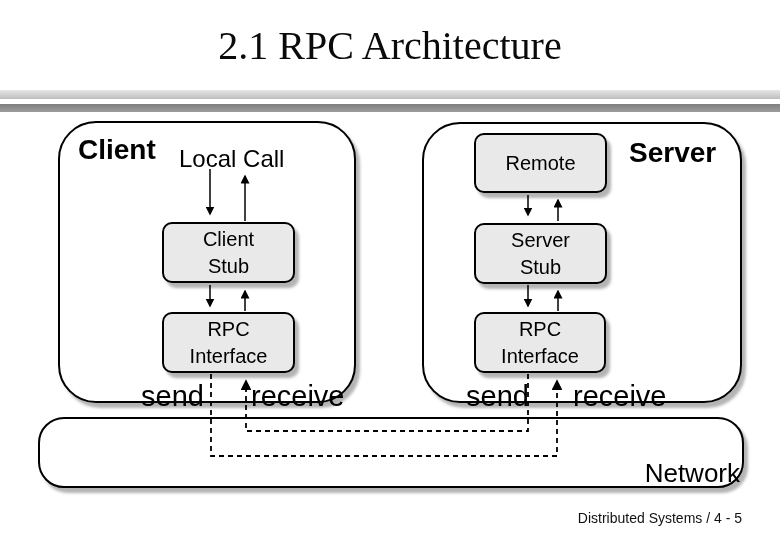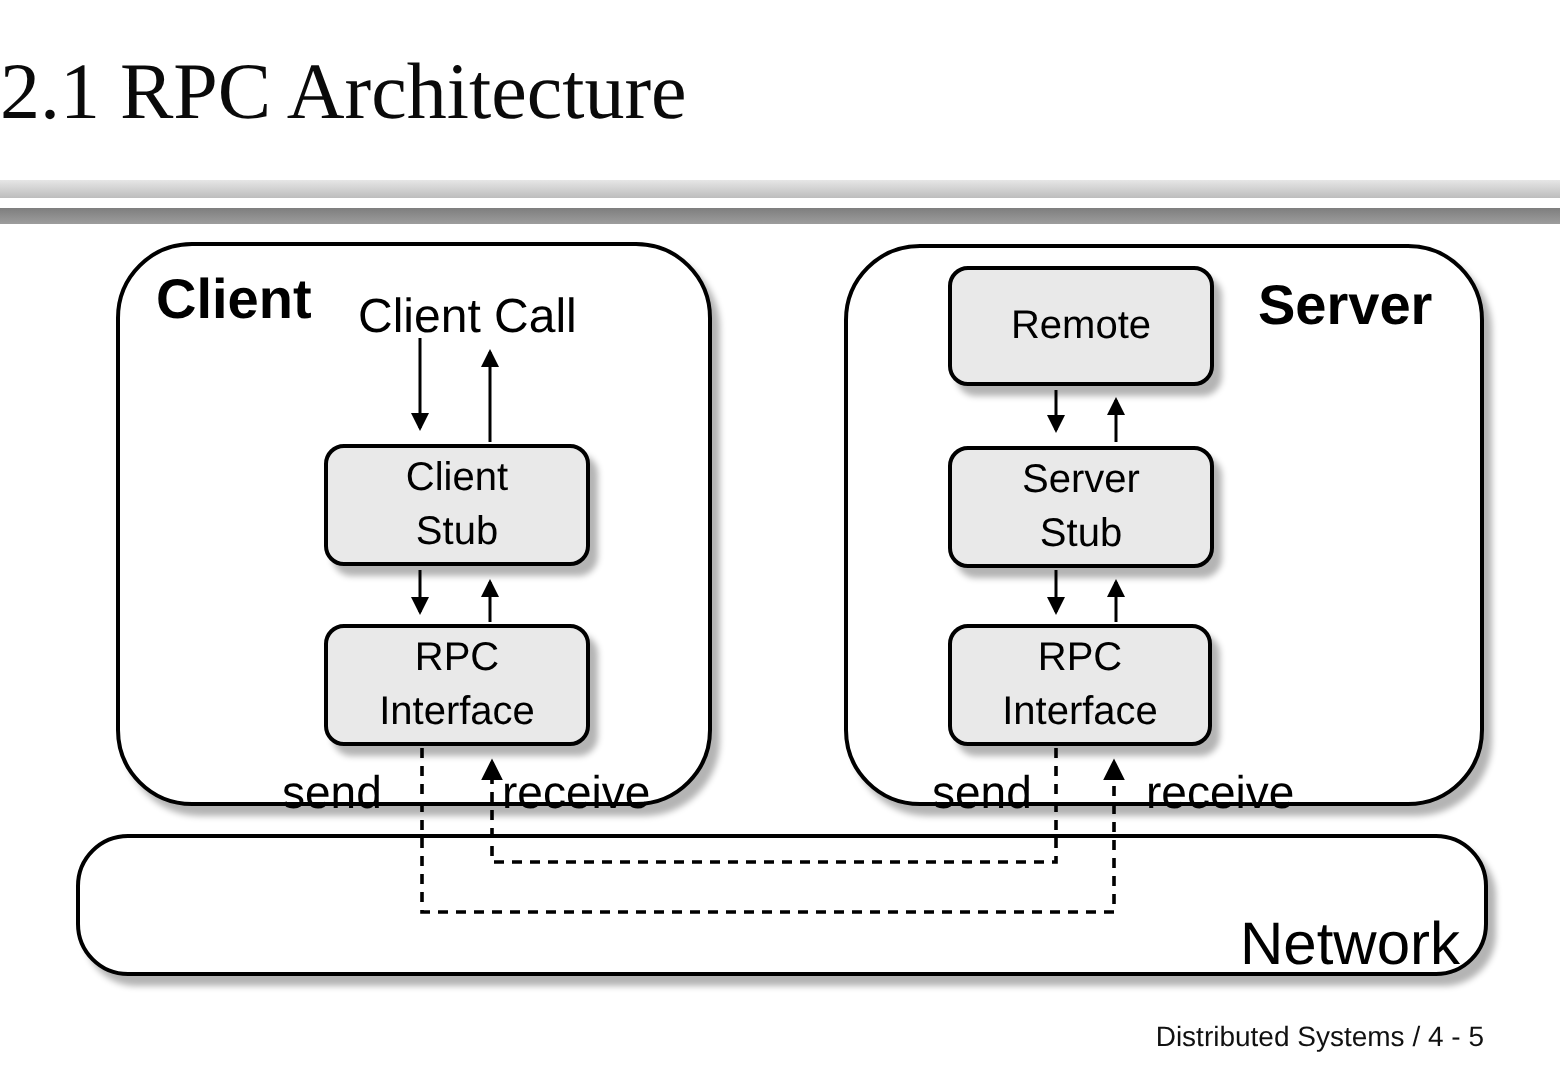--- a/index.html
+++ b/index.html
@@ -1,21 +1,21 @@
 <!DOCTYPE html>
 <html><head>
 <meta charset="utf-8">
 <style>
   html,body { margin:0; padding:0; background:#ffffff; }
   .slide {
     position:relative; width:780px; height:540px; background:#ffffff;
     font-family:"Liberation Sans", sans-serif; overflow:hidden; color:#000;
   }
   .slide-title {
-    position:absolute; left:0; top:22px; width:100%; text-align:left;
+    position:absolute; left:0; top:22px; width:100%; text-align:center;
     font-family:"Liberation Serif", serif; font-size:40px; line-height:48px; color:#0a0a0a;
   }
   .rule-1 {
     position:absolute; left:0; top:90px; width:780px; height:9px;
     background:linear-gradient(to bottom,#e6e6e6,#bdbdbd);
   }
   .rule-2 {
     position:absolute; left:0; top:104px; width:780px; height:8px;
     background:linear-gradient(to bottom,#7e7e7e,#9d9d9d);
   }
@@ -34,45 +34,45 @@
   }
   .client-stub { left:162px; top:222px; width:133px; height:61px; }
   .client-rpc  { left:162px; top:312px; width:133px; height:61px; }
   .remote-proc { left:474px; top:133px; width:133px; height:60px; }
   .server-stub { left:474px; top:223px; width:133px; height:61px; }
   .server-rpc  { left:474px; top:312px; width:132px; height:61px; }
   .panel-title { position:absolute; font-size:28px; font-weight:bold; line-height:30px; }
   .client-label { left:78px; top:135px; }
   .server-label { left:629px; top:138px; }
   .local-call-label { position:absolute; left:179px; top:146px; font-size:24px; line-height:26px; }
-  .port-label { position:absolute; font-size:23px; line-height:24px; }
+  .port-label { position:absolute; font-size:29px; line-height:24px; }
   .client-send    { left:141px; top:384px; }
   .client-receive { left:251px; top:384px; }
   .server-send    { left:466px; top:384px; }
   .server-receive { left:573px; top:384px; }
-  .network-label { position:absolute; right:50px; top:458px; font-size:30px; line-height:30px; }
+  .network-label { position:absolute; right:40px; top:458px; font-size:26px; line-height:30px; }
   .footer-left  { position:absolute; left:16px;  top:509px; font-size:14px; line-height:18px; color:#111; }
   .footer-right { position:absolute; right:38px; top:509px; font-size:14px; line-height:18px; color:#111; }
   .connector-layer { position:absolute; left:0; top:0; width:780px; height:540px; pointer-events:none; }
   .solid-arrow  { stroke:#000; stroke-width:1.5; fill:none; }
   .dashed-path  { stroke:#000; stroke-width:1.8; fill:none; stroke-dasharray:5 4; }
 </style>
 </head>
 <body>
 
 <div class="slide">
 
   <div class="slide-title">2.1 RPC Architecture</div>
 
   <div class="rule-1"></div>
   <div class="rule-2"></div>
 
   <div class="outer-box client-outer"></div>
   <div class="panel-title client-label">Client</div>
-  <div class="local-call-label">Client Call</div>
+  <div class="local-call-label">Local Call</div>
 
   <div class="node-box client-stub">
     <div>Client</div>
     <div>Stub</div>
   </div>
   <div class="node-box client-rpc">
     <div>RPC</div>
     <div>Interface</div>
   </div>
   <div class="port-label client-send">send</div>

